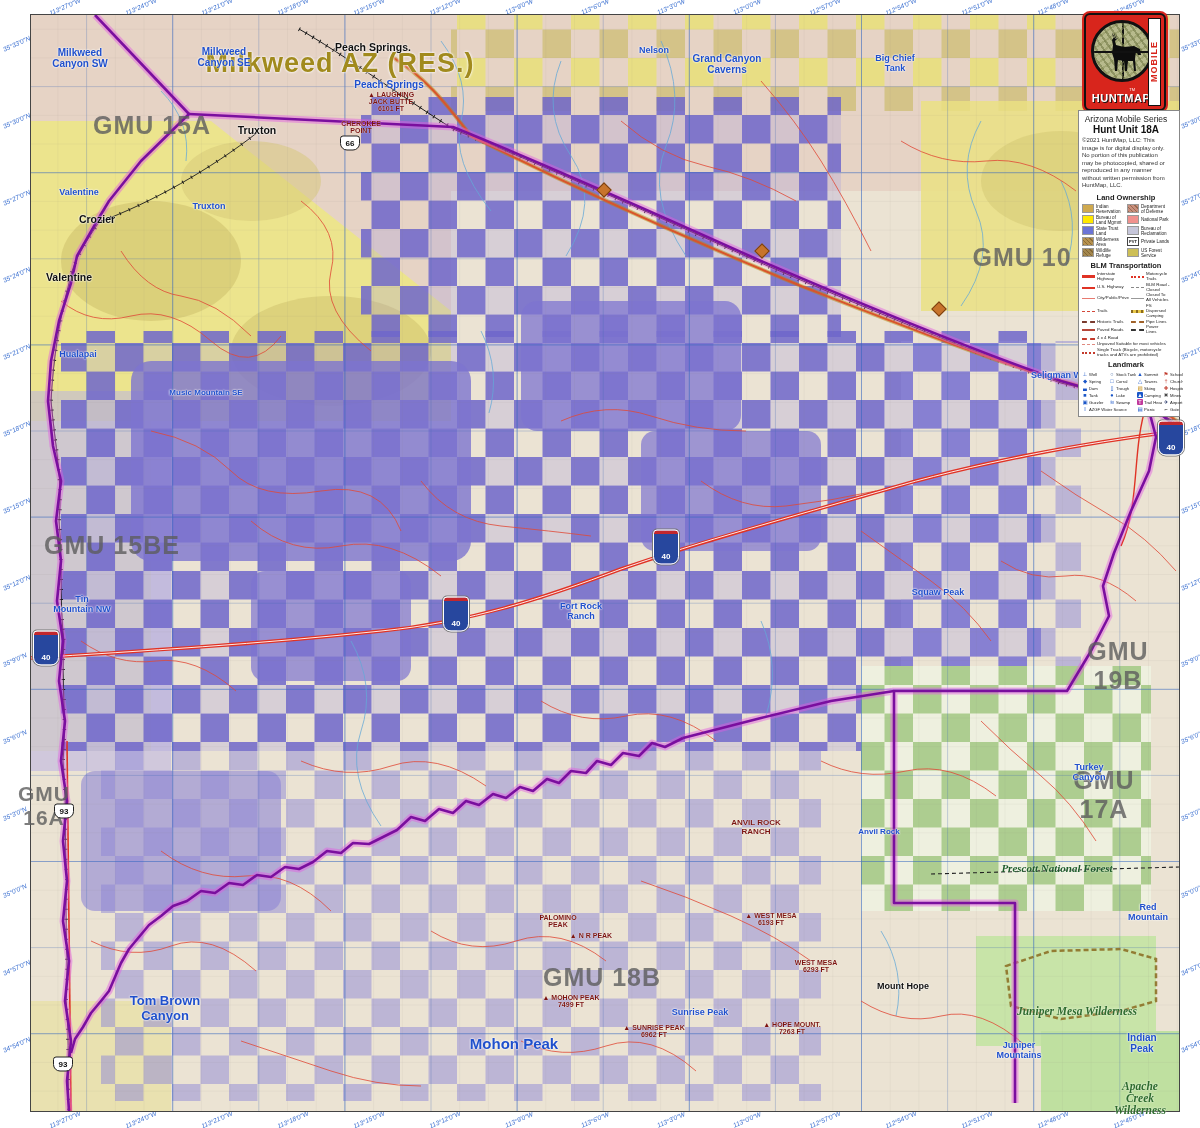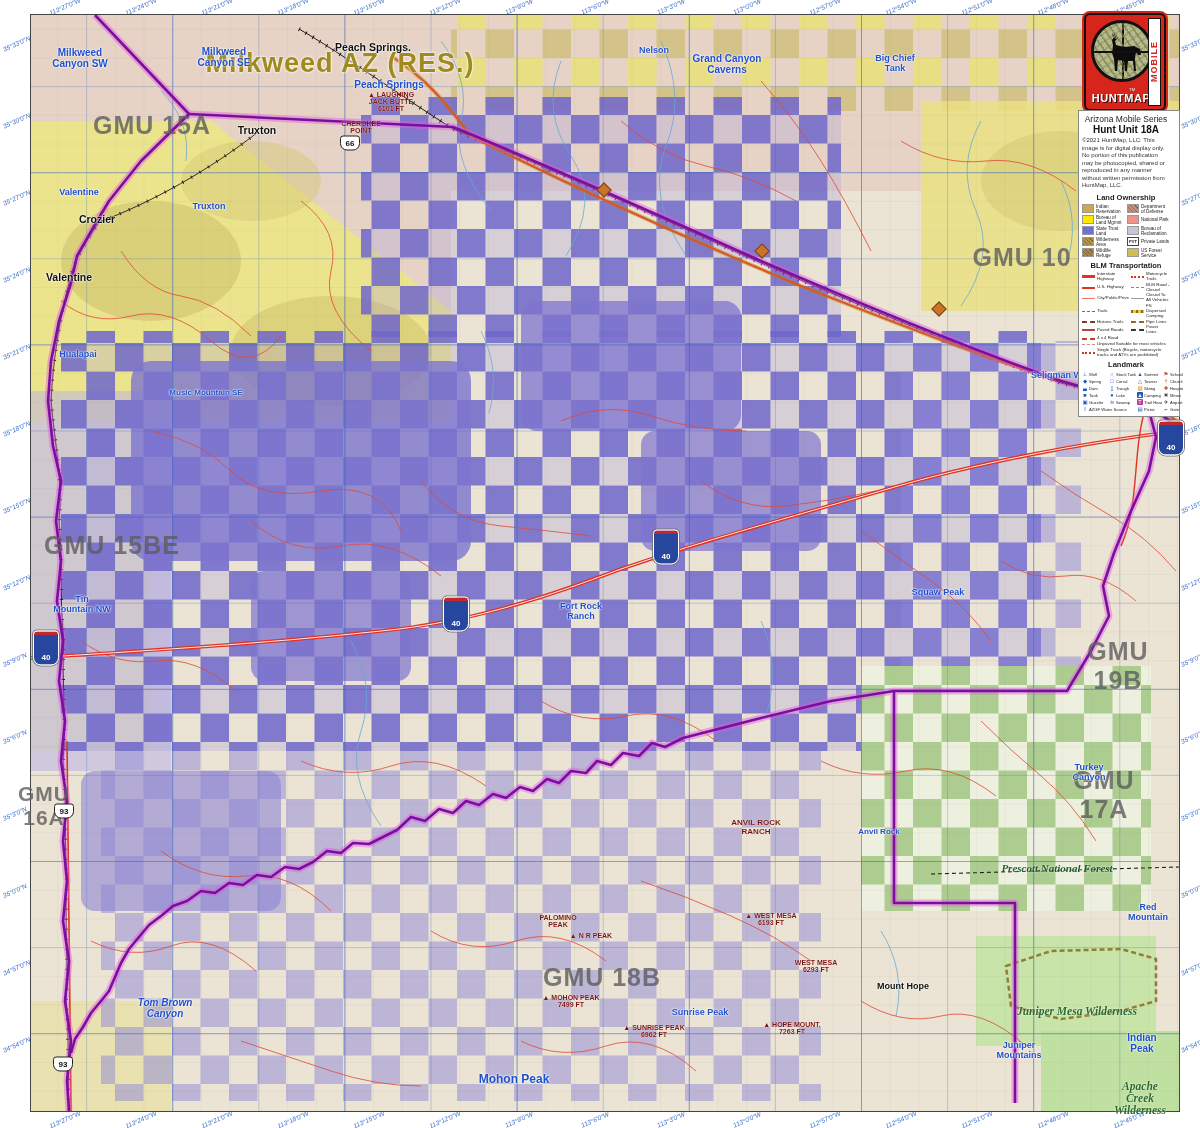--- a/index.html
+++ b/index.html
@@ -336,23 +336,23 @@
       <div class="lbl quad" style="left: 938px; top: 592px; font-size: 9px;">Squaw Peak</div>
       <div class="lbl quad" style="left: 581px; top: 611px; font-size: 9px;">Fort Rock
 Ranch</div>
       <div class="lbl quad" style="left: 1089px; top: 772px; font-size: 9px;">Turkey
 Canyon</div>
       <div class="lbl quad" style="left: 1148px; top: 912px; font-size: 9px;">Red Mountain</div>
       <div class="lbl quad" style="left: 1142px; top: 1043px; font-size: 10px;">Indian
 Peak</div>
       <div class="lbl quad" style="left: 1019px; top: 1050px; font-size: 9px;">Juniper
 Mountains</div>
-      <div class="lbl quad" style="left: 514px; top: 1043px; font-size: 12px; margin-top: 36px;">Mohon Peak</div>
+      <div class="lbl quad" style="left: 514px; top: 1043px; font-size: 15px;">Mohon Peak</div>
       <div class="lbl quad" style="left: 700px; top: 1012px; font-size: 9px;">Sunrise Peak</div>
-      <div class="lbl quad" style="left: 165px; top: 1008px; font-size: 10px; font-style: italic;">Tom Brown
+      <div class="lbl quad" style="left: 165px; top: 1008px; font-size: 13px;">Tom Brown
 Canyon</div>
       <div class="lbl quad" style="left: 879px; top: 831px; font-size: 8px;">Anvil Rock</div>
       <div class="lbl peak" style="left: 391px; top: 101px;">▲ Laughing
 Jack Butte
 6101 FT</div>
       <div class="lbl peak" style="left: 361px; top: 127px;">Cherokee
 Point</div>
       <div class="lbl peak" style="left: 571px; top: 1001px;">▲ Mohon Peak
 7499 FT</div>
       <div class="lbl peak" style="left: 654px; top: 1031px;">▲ Sunrise Peak

